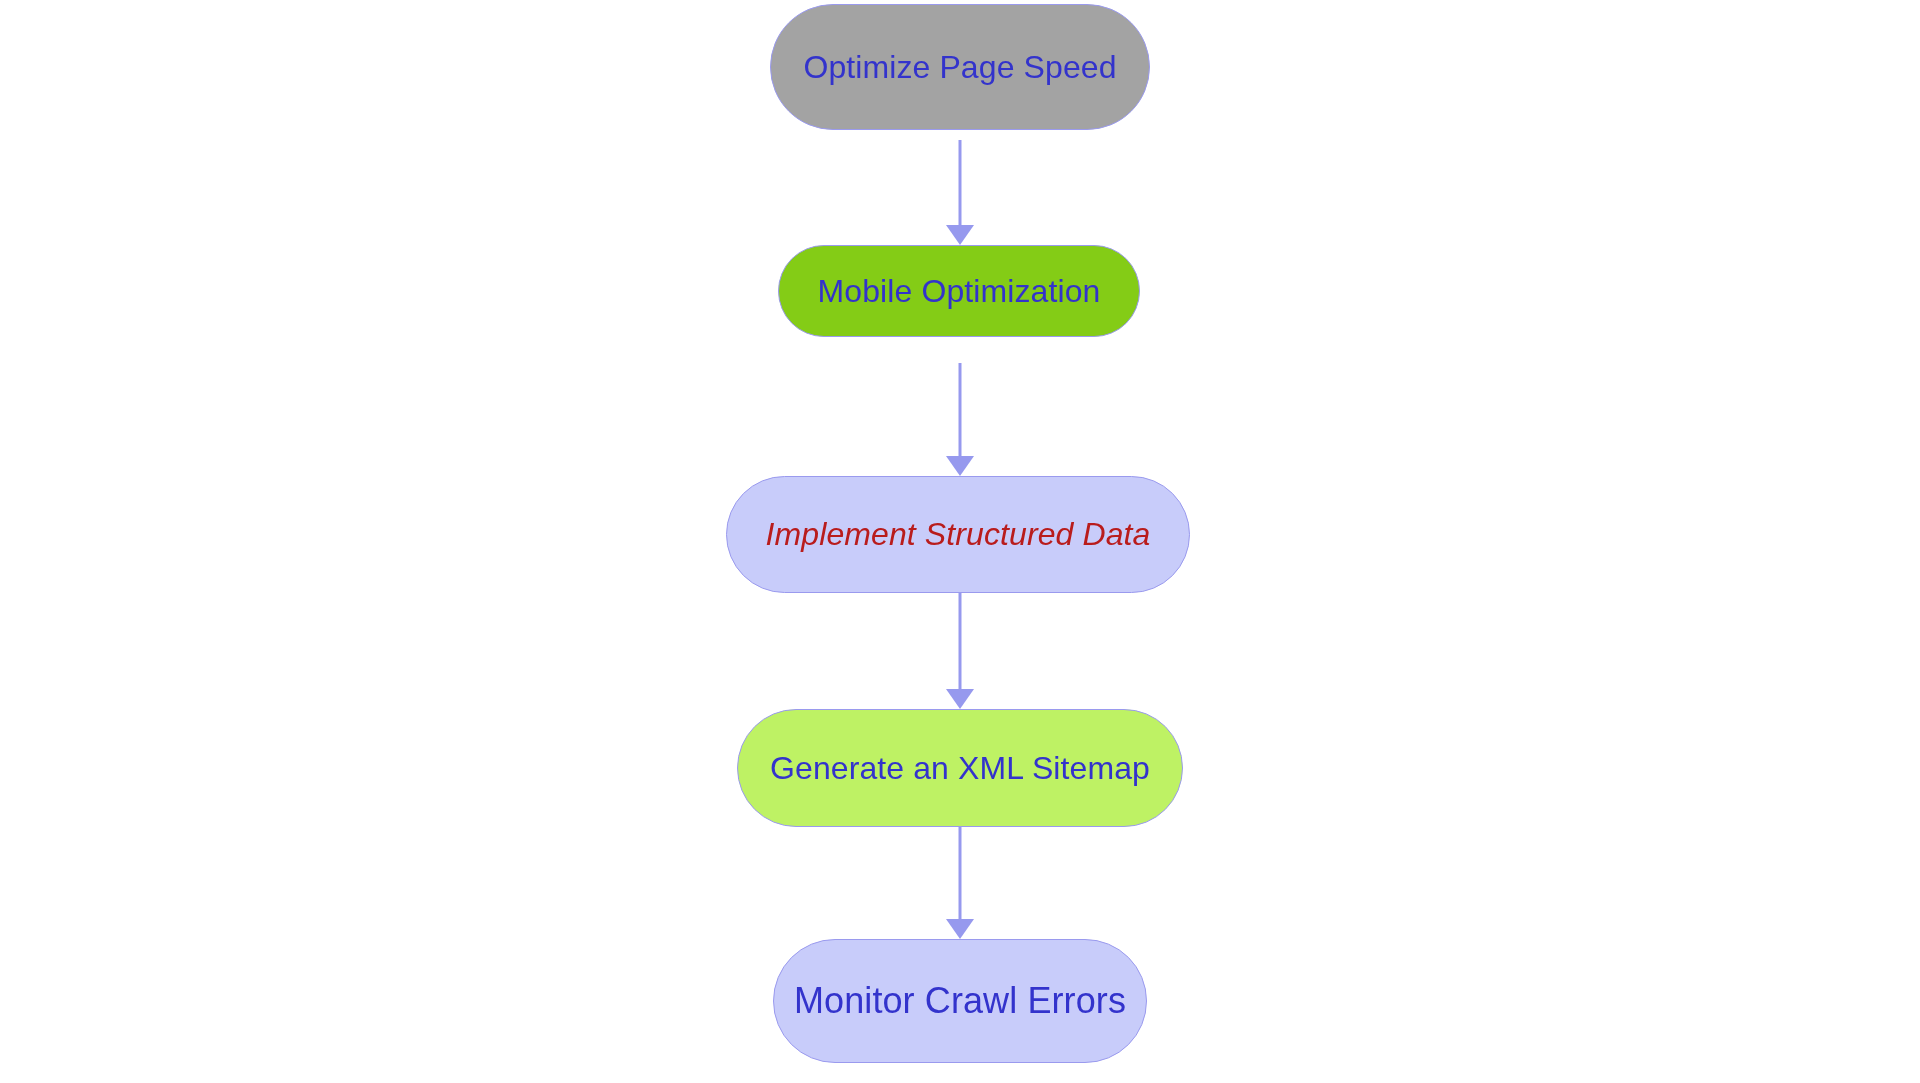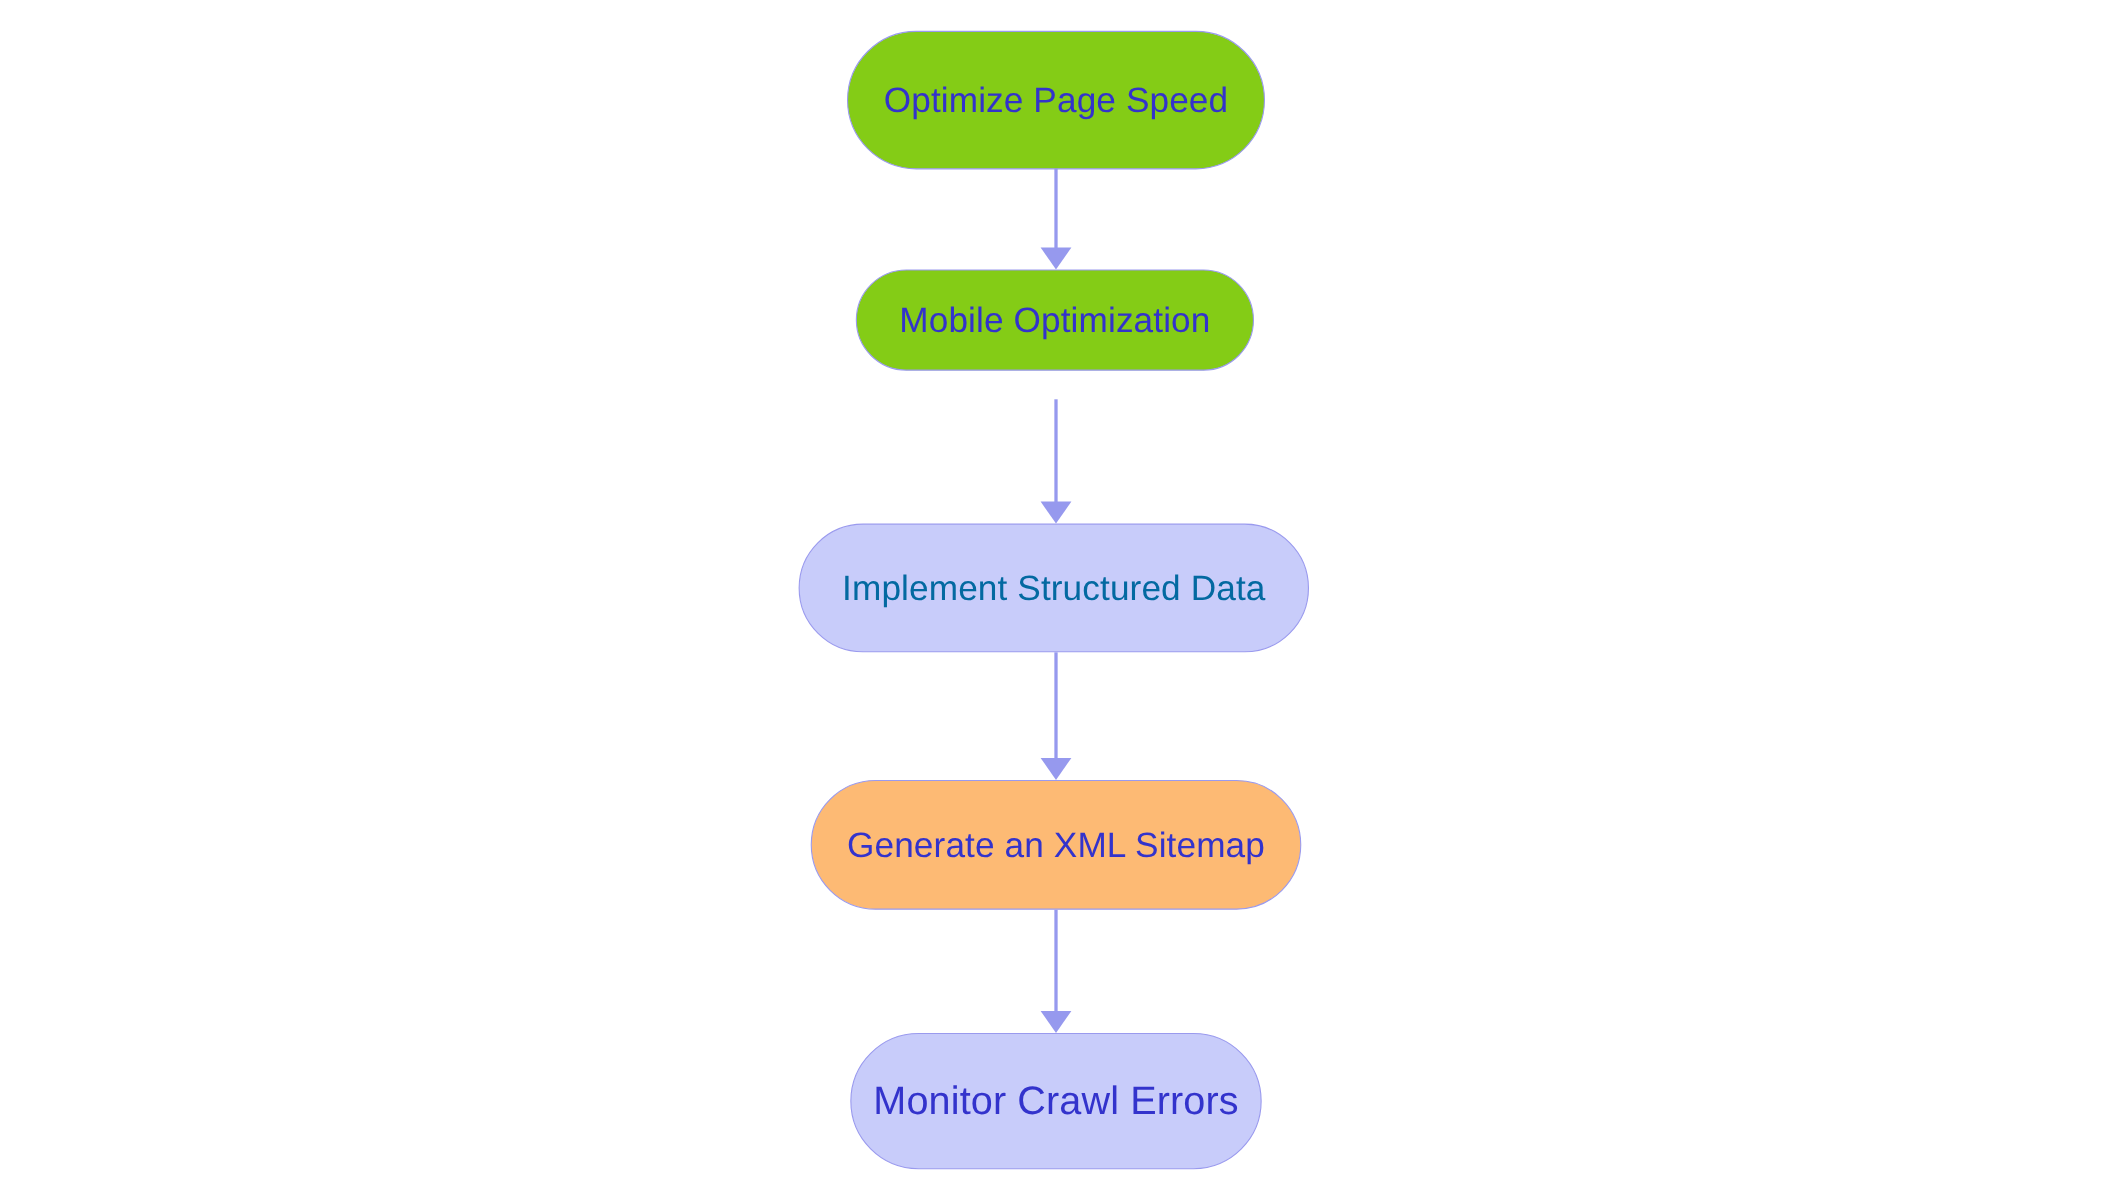--- a/index.html
+++ b/index.html
@@ -62,29 +62,29 @@
       <g>
         <line x1="960" y1="593" x2="960" y2="690" stroke="#9699ee" stroke-width="3"></line>
         <polygon points="946,689 974,689 960,709" fill="#9699ee"></polygon>
       </g>
       <g>
         <line x1="960" y1="827" x2="960" y2="920" stroke="#9699ee" stroke-width="3"></line>
         <polygon points="946,919 974,919 960,939" fill="#9699ee"></polygon>
       </g>
     </svg>
   <div id="node-layer">
-      <div class="node" style="left: 770px; top: 28px; width: 380px; height: 126px; background: #84cc16; border-color: rgb(154, 154, 238); color: rgb(51, 51, 204);">
+      <div class="node" style="left: 770px; top: 4px; width: 380px; height: 126px; background: #a3a3a3; border-color: rgb(154, 154, 238); color: rgb(51, 51, 204);">
         <span class="node-label" style="font-size: 32px;">Optimize Page Speed</span>
       </div>
       <div class="node" style="left: 778px; top: 245px; width: 362px; height: 92px; background: #84cc16; border-color: rgb(154, 154, 238); color: rgb(51, 51, 204);">
         <span class="node-label" style="font-size: 32px;">Mobile Optimization</span>
       </div>
-      <div class="node" style="left: 726px; top: 476px; width: 464px; height: 117px; background: rgb(200, 204, 250); border-color: rgb(154, 154, 238); color: #0369a1;">
+      <div class="node" style="left: 726px; top: 476px; width: 464px; height: 117px; background: rgb(200, 204, 250); border-color: rgb(154, 154, 238); color: #b91c1c; font-style: italic;">
         <span class="node-label" style="font-size: 32px;">Implement Structured Data</span>
       </div>
-      <div class="node" style="left: 737px; top: 709px; width: 446px; height: 118px; background: #fdba74; border-color: rgb(154, 154, 238); color: rgb(51, 51, 204);">
+      <div class="node" style="left: 737px; top: 709px; width: 446px; height: 118px; background: #bef264; border-color: rgb(154, 154, 238); color: rgb(51, 51, 204);">
         <span class="node-label" style="font-size: 32px;">Generate an XML Sitemap</span>
       </div>
       <div class="node" style="left: 773px; top: 939px; width: 374px; height: 124px; background: rgb(200, 204, 250); border-color: rgb(154, 154, 238); color: rgb(51, 51, 204);">
         <span class="node-label" style="font-size: 36px;">Monitor Crawl Errors</span>
       </div>
     </div>
 </div>
 
 </body></html>

